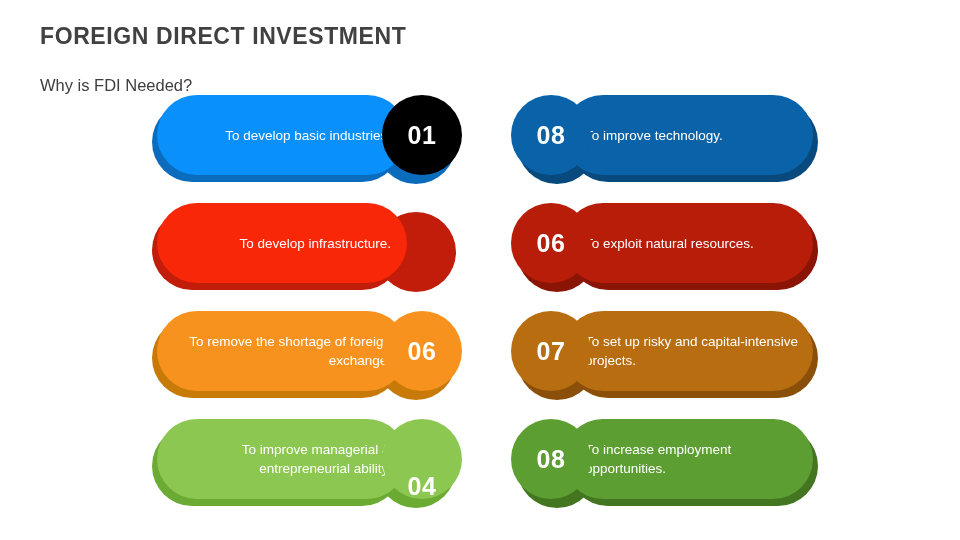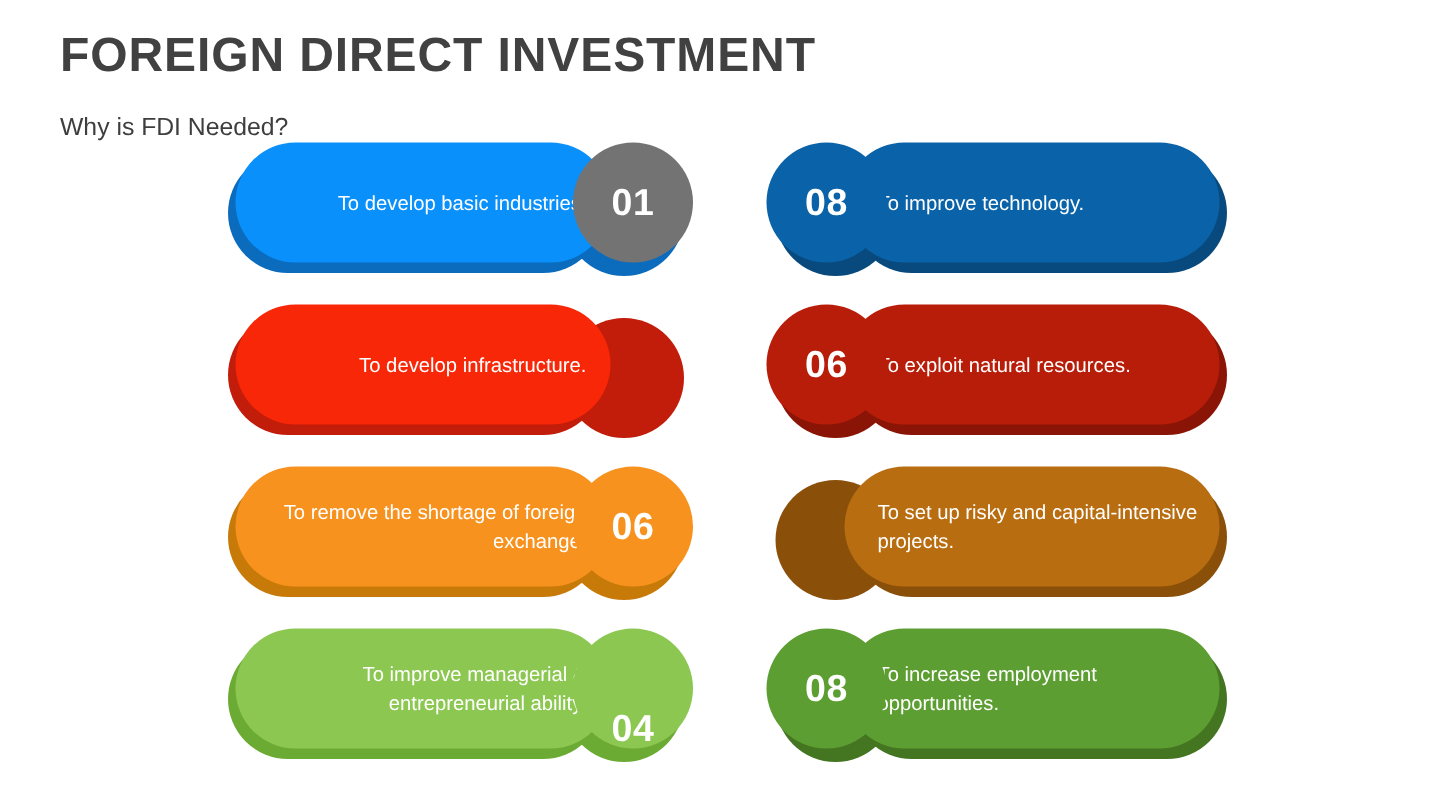--- a/index.html
+++ b/index.html
@@ -24,21 +24,21 @@
   }
 
   
   #header {
     position: absolute;
     left: 40px;
     top: 18px;
     width: 880px;
   }
   #title {
-    font-size: 32px;
+    font-size: 23px;
     font-weight: bold;
     color: #414141;
     letter-spacing: 0.6px;
     line-height: 36px;
     white-space: nowrap;
   }
   #subtitle {
     margin-top: 21px;
     font-size: 16.5px;
     font-weight: normal;
@@ -148,21 +148,21 @@
   </div>
 
   <div id="grid">
       <div class="item left" style="left: 152px; top: 90px;">
         <div class="item-inner">
           <div class="circle-shadow" style="background: rgb(11, 108, 190);"></div>
           <div class="pill-shadow" style="background: rgb(11, 108, 190);"></div>
           <div class="pill" style="background: rgb(10, 144, 250);">
             <div class="pill-text">To develop basic industries.</div>
           </div>
-          <div class="circle" style="background: #737373;">
+          <div class="circle" style="background: #000000;">
             <div class="circle-num">01</div>
           </div>
         </div>
       </div>
       <div class="item left" style="left: 152px; top: 198px;">
         <div class="item-inner">
           <div class="circle-shadow" style="background: rgb(194, 28, 11);"></div>
           <div class="pill-shadow" style="background: rgb(194, 28, 11);"></div>
           <div class="pill" style="background: rgb(247, 39, 7);">
             <div class="pill-text">To develop infrastructure.</div>
@@ -217,20 +217,23 @@
           </div>
         </div>
       </div>
       <div class="item right" style="left: 478px; top: 306px;">
         <div class="item-inner">
           <div class="circle-shadow" style="background: rgb(138, 80, 10);"></div>
           <div class="pill-shadow" style="background: rgb(138, 80, 10);"></div>
           <div class="pill" style="background: rgb(184, 109, 16);">
             <div class="pill-text">To set up risky and capital-intensive projects.</div>
           </div>
+          <div class="circle" style="background: rgb(184, 109, 16);">
+            <div class="circle-num">07</div>
+          </div>
         </div>
       </div>
       <div class="item right" style="left: 478px; top: 414px;">
         <div class="item-inner">
           <div class="circle-shadow" style="background: rgb(68, 117, 33);"></div>
           <div class="pill-shadow" style="background: rgb(68, 117, 33);"></div>
           <div class="pill" style="background: rgb(93, 158, 50);">
             <div class="pill-text">To increase employment opportunities.</div>
           </div>
           <div class="circle" style="background: rgb(93, 158, 50);">

